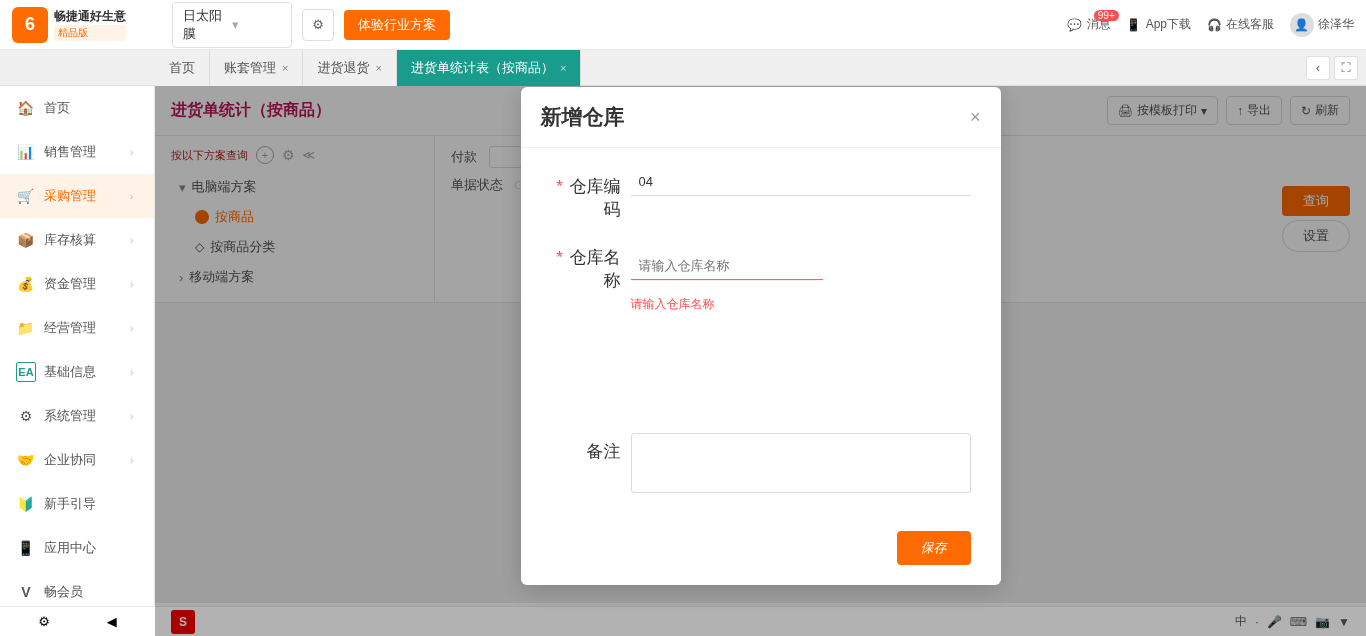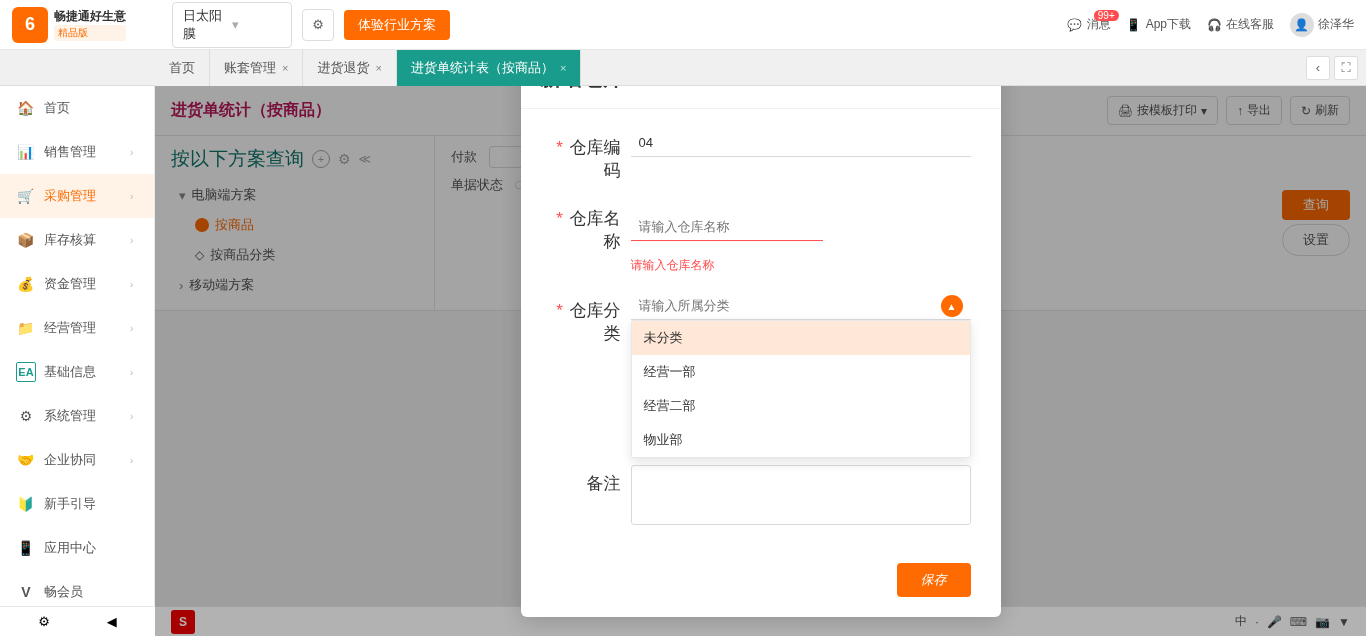--- a/index.html
+++ b/index.html
@@ -318,21 +318,21 @@
           <div class="action-btn">
             <span>↻</span>
             <span>刷新</span>
           </div>
         </div>
       </div>
 
       <div style="display:flex;background:#fff;border-bottom:1px solid #e8e8e8;">
         <div style="width:280px;padding:10px 16px;border-right:1px solid #e8e8e8;">
           <div style="display:flex;align-items:center;gap:8px;margin-bottom:8px;">
-            <span style="font-size:19px;color:#0f766e;">按以下方案查询</span>
+            <span style="font-size:11px;color:#b91c1c;">按以下方案查询</span>
             <span style="width:18px;height:18px;border:1px solid #aaa;border-radius:50%;display:inline-flex;align-items:center;justify-content:center;font-size:11px;cursor:pointer;color:#aaa;">+</span>
             <span style="cursor:pointer;color:#aaa;font-size:14px;">⚙</span>
             <span style="cursor:pointer;color:#aaa;font-size:12px;">≪</span>
           </div>
 
           <div>
             <div class="tree-node">
               <span style="color:#888;">▾</span>
               <span>电脑端方案</span>
             </div>
@@ -412,45 +412,20 @@
               <span class="required-star">*</span>
               <span>仓库名称</span>
             </label>
             <input type="text" class="form-input error" placeholder="请输入仓库名称" style="">
           </div>
           <div style="padding-left:80px;">
             <span class="error-msg">请输入仓库名称</span>
           </div>
         </div>
 
-        <div class="form-row">
-          <label class="form-label">
-            <span class="required-star">*</span>
-            <span>仓库分类</span>
-          </label>
-          <div class="form-select-wrapper" style="position:relative;">
-            <input type="text" class="form-select-input" placeholder="请输入所属分类" style="">
-            <div class="select-arrow">▲</div>
-            
-            <div class="dropdown-list">
-              <div class="dropdown-item highlighted">
-                <span>未分类</span>
-              </div>
-              <div class="dropdown-item">
-                <span>经营一部</span>
-              </div>
-              <div class="dropdown-item">
-                <span>经营二部</span>
-              </div>
-              <div class="dropdown-item">
-                <span>物业部</span>
-              </div>
-            </div>
-          </div>
-        </div>
 
         <div class="form-row" style="margin-top: 120px;">
           <label class="form-label">
             <span>备注</span>
           </label>
           <textarea class="textarea-input" style=""></textarea>
         </div>
       </div>
       <div class="modal-footer">
         <button class="btn-save">保存</button>

